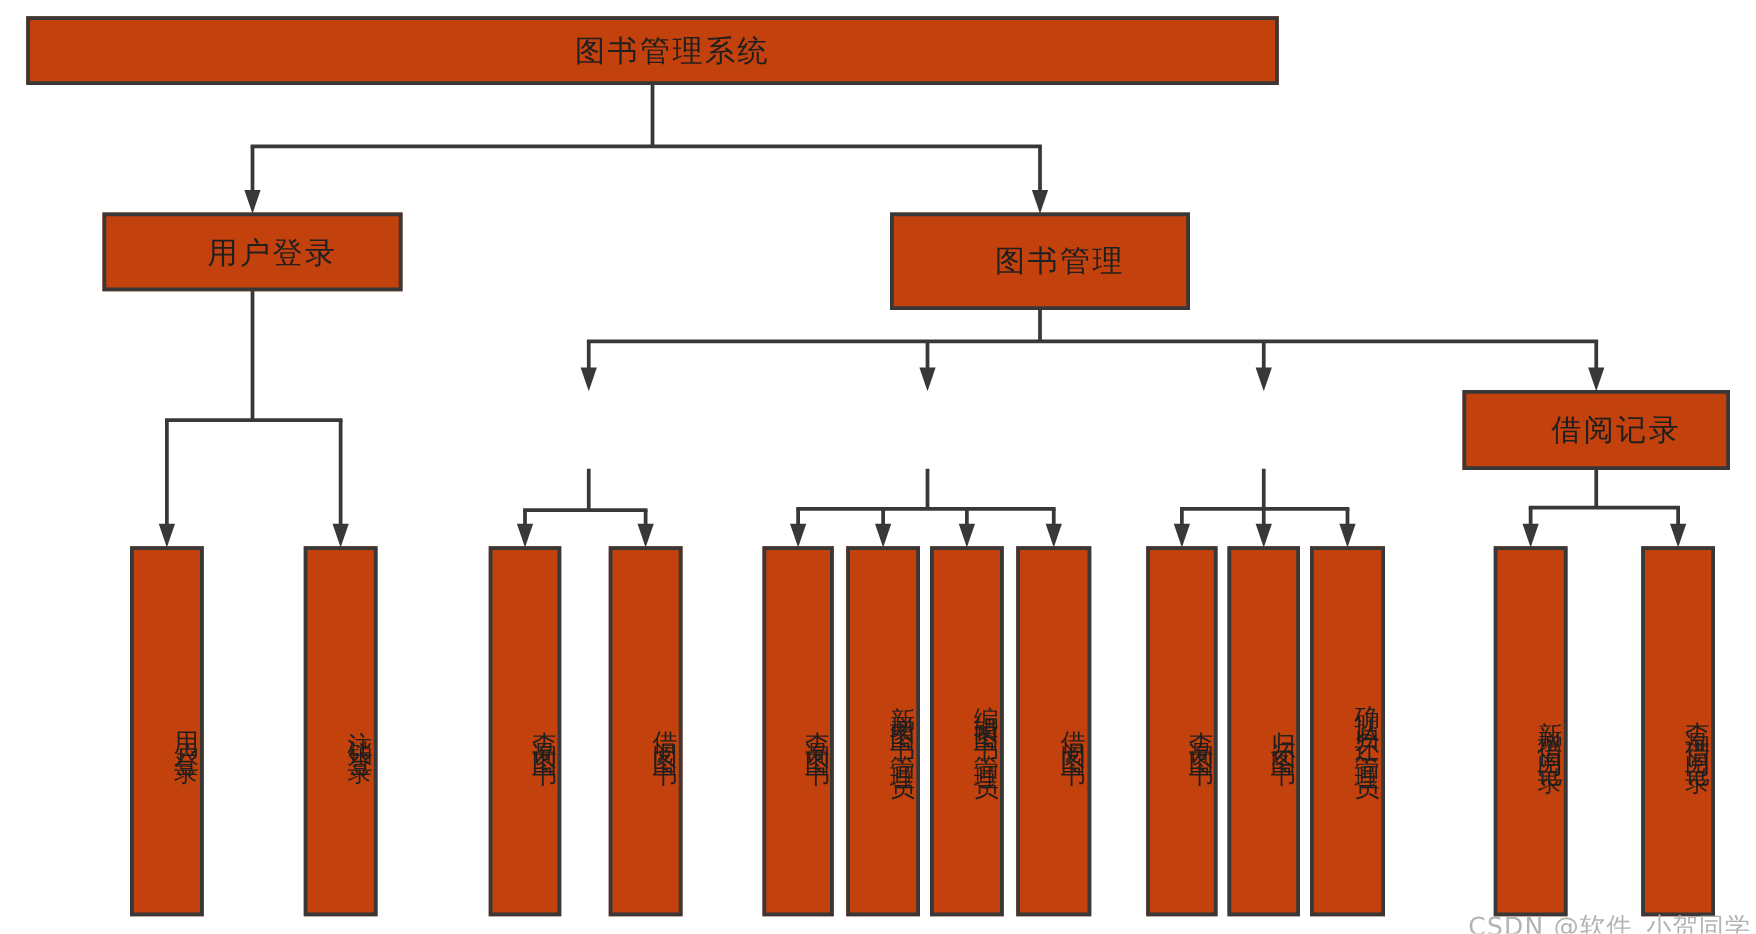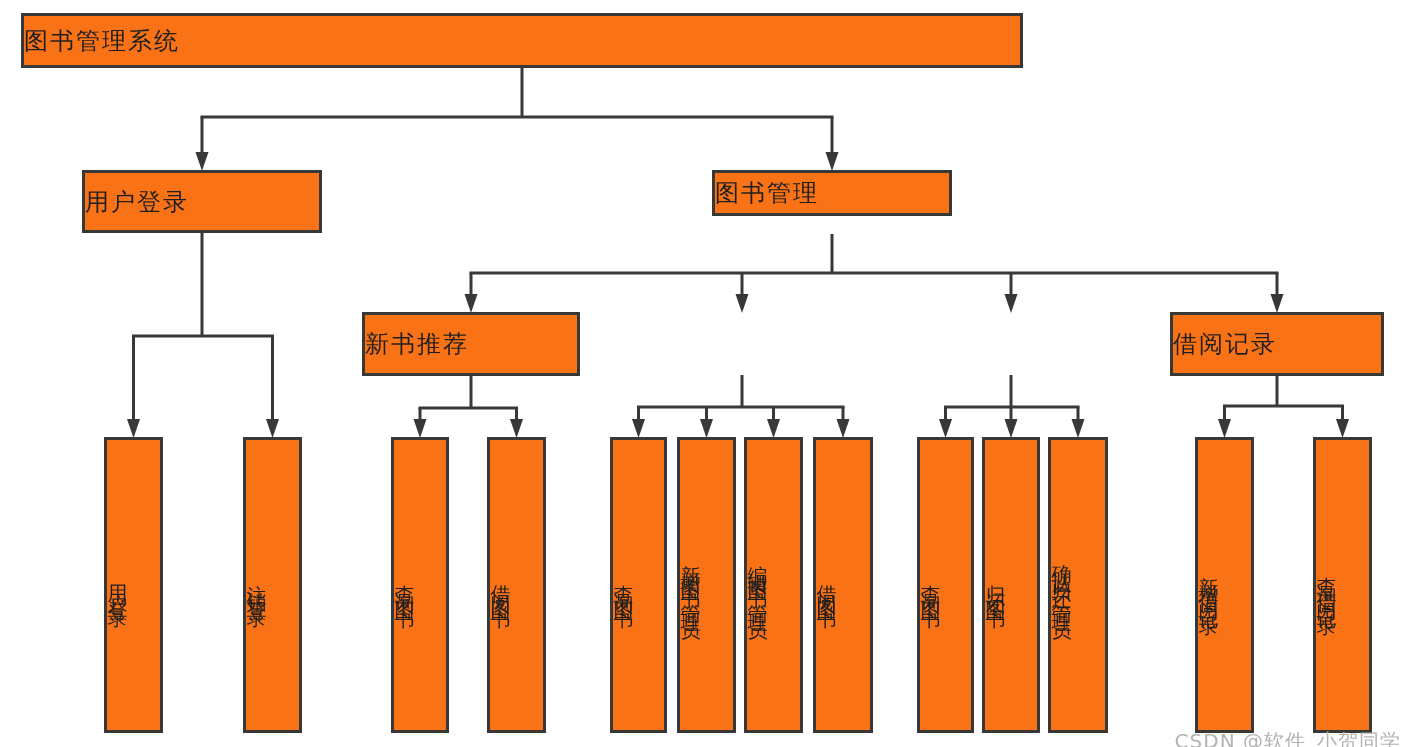--- a/index.html
+++ b/index.html
@@ -13,25 +13,26 @@
     position:relative;
     width:1405px;height:747px;
     background:var(--bg);
     overflow:hidden;
   }
   #edges{position:absolute;left:0;top:0;width:1405px;height:747px;}
   .node{
     position:absolute;
     box-sizing:border-box;
     border:3px solid var(--line);
-    background:#f97316;
+    background:#c2410c;
     display:flex;
     align-items:center;
-    justify-content:flex-start;
+    justify-content:center;
     color:var(--text);
+    padding-left:32px;
   }
   .node.h span{
     font-size:24px;
     letter-spacing:2px;
     white-space:nowrap;
     line-height:1;
   }
   .node.v span{
     writing-mode:vertical-rl;
     font-size:20px;
@@ -110,27 +111,24 @@
       <polygon points="1336,419 1349,419 1342.5,438" fill="#383838"></polygon>
     </svg>
 
   <div class="node h" style="left: 21px; top: 13px; width: 1002px; height: 55px;">
     <span>图书管理系统</span>
   </div>
 
   <div class="node h" style="left: 82px; top: 170px; width: 240px; height: 63px;">
     <span>用户登录</span>
   </div>
-  <div class="node h" style="left: 712px; top: 170px; width: 240px; height: 46px;">
+  <div class="node h" style="left: 712px; top: 170px; width: 240px; height: 78px;">
     <span>图书管理</span>
   </div>
 
-  <div class="node h" style="left: 362px; top: 312px; width: 218px; height: 64px;">
-    <span>新书推荐</span>
-  </div>
   <div class="node h" style="left: 1170px; top: 312px; width: 214px; height: 64px;">
     <span>借阅记录</span>
   </div>
 
   <div class="node v" style="left: 104px; top: 437px; width: 59px; height: 296px;">
     <span>用户登录</span>
   </div>
   <div class="node v" style="left: 243px; top: 437px; width: 59px; height: 296px;">
     <span>注销登录</span>
   </div>

